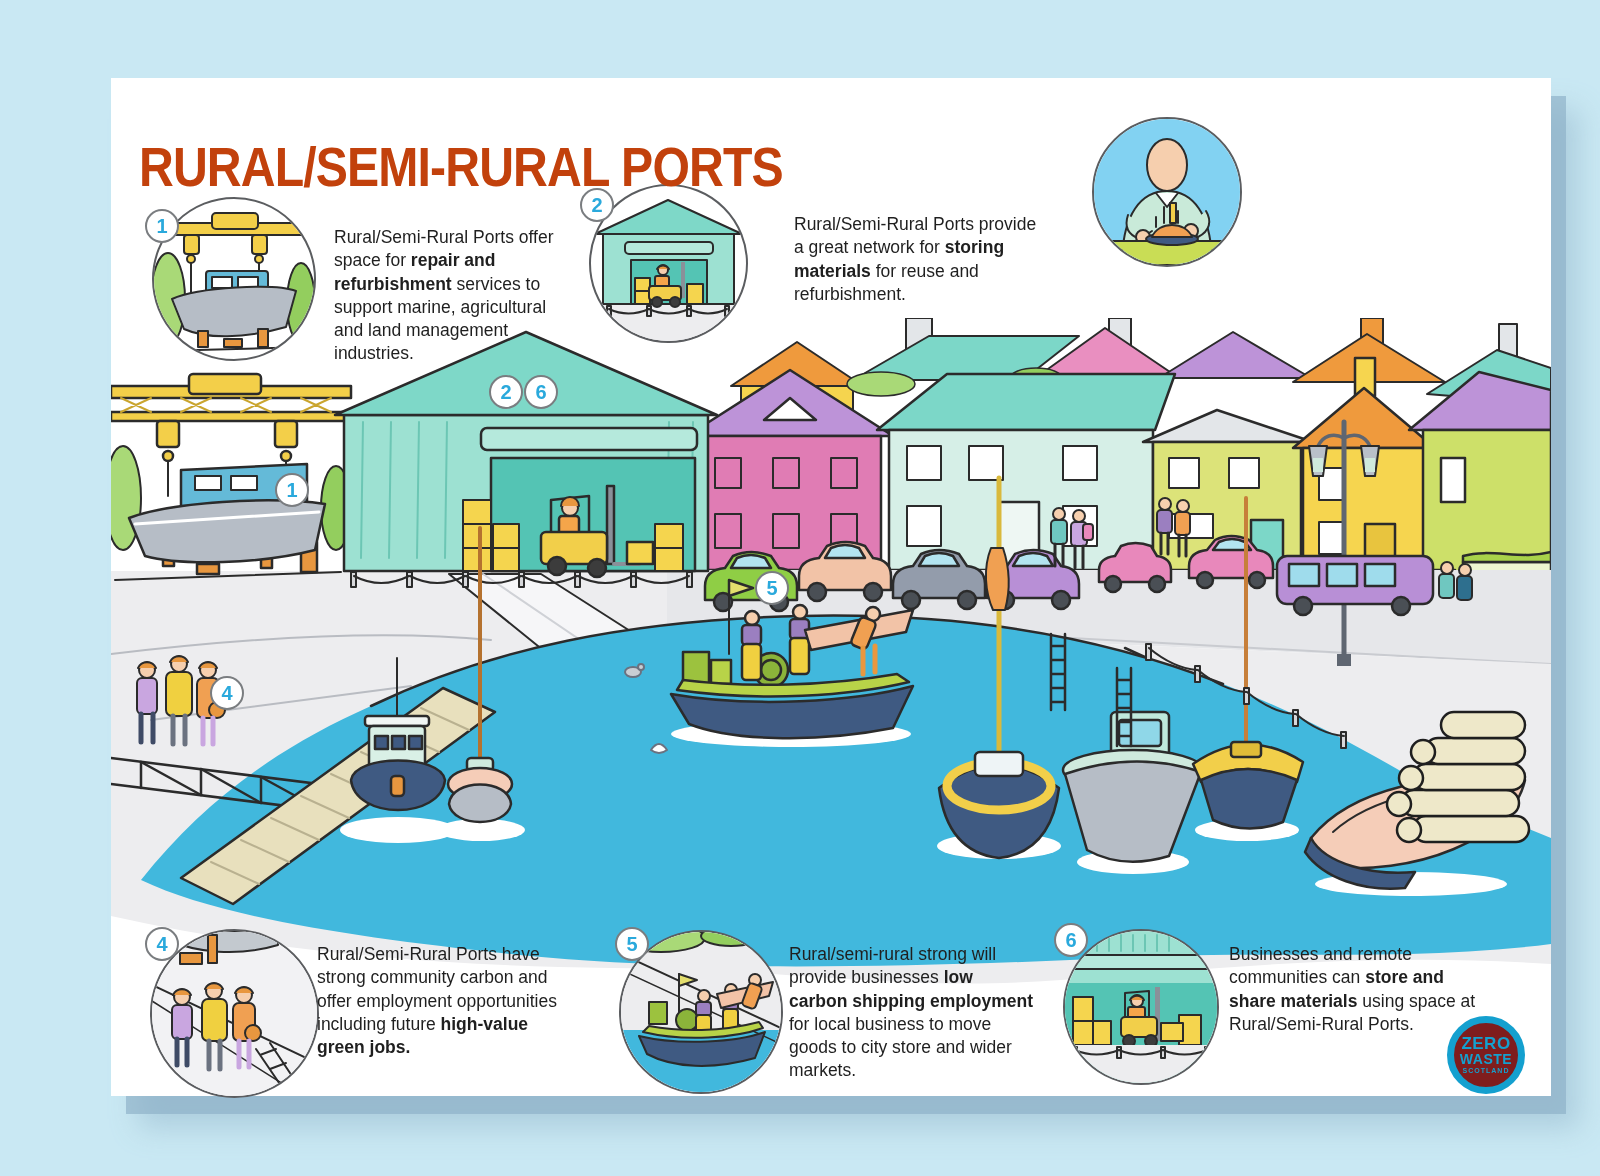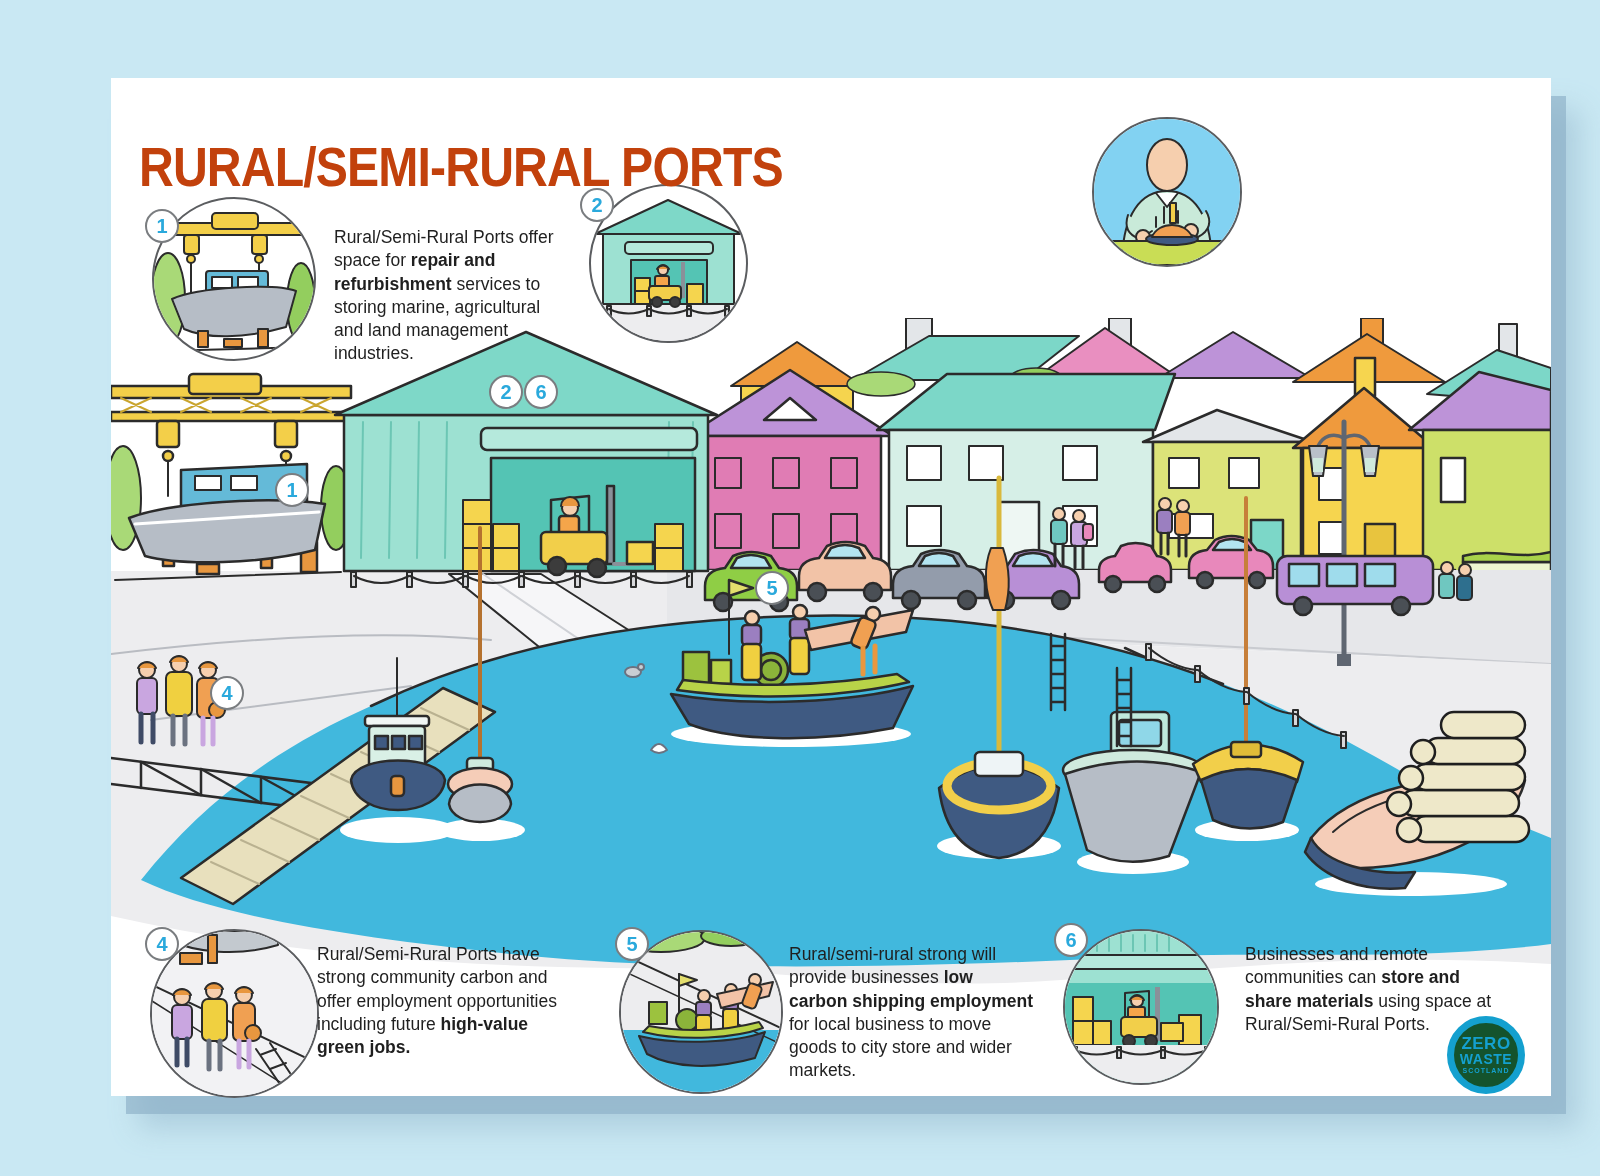--- a/index.html
+++ b/index.html
@@ -29,21 +29,21 @@
     color:#2aa9dc;font-weight:bold;font-size:20px;line-height:30px;text-align:center;
     z-index:8;
   }
   .callout-text{
     position:absolute;z-index:7;font-size:17.5px;line-height:1.33;color:#1f1f1f;
   }
   .b{font-weight:bold;}
   .scene{position:absolute;left:0;top:240px;width:1440px;height:730px;z-index:1;}
   .zws-logo{
     position:absolute;left:1336px;top:938px;width:78px;height:78px;border-radius:50%;
-    border:7px solid #14a0cf;box-sizing:border-box;z-index:9;background:#14532d;
+    border:7px solid #14a0cf;box-sizing:border-box;z-index:9;background:#7f1d1d;
     display:flex;flex-direction:column;align-items:center;justify-content:center;
     color:#14a0cf;text-align:center;
   }
   .zws-l1{font-size:17px;font-weight:800;letter-spacing:.5px;line-height:1;}
   .zws-l2{font-size:14px;font-weight:800;letter-spacing:.5px;line-height:1.05;}
   .zws-l3{font-size:7px;font-weight:700;letter-spacing:1px;line-height:1.2;}
 </style>
 </head>
 <body>
 
@@ -474,21 +474,21 @@
         <rect x="84" y="78" width="20" height="11" fill="#ffffff"></rect>
         <path d="M18,100 C44,88 122,84 142,92 L132,128 C90,140 52,140 30,130 Z" fill="#b6bdc6"></path>
         <rect x="44" y="132" width="10" height="16" fill="#e8973f"></rect>
         <rect x="104" y="130" width="10" height="18" fill="#e8973f"></rect>
         <rect x="70" y="140" width="18" height="8" fill="#e8973f"></rect>
         <path d="M4,152 L156,148" fill="none"></path>
       </g>
     </svg>
   </div>
   <div class="badge" style="left:34px;top:131px;">1</div>
-  <div class="callout-text" style="left:223px;top:148px;width:240px;"><span>Rural/Semi-Rural Ports offer space for </span><span class="b">repair and refurbishment</span><span> services to storing marine, agricultural and land management industries.</span></div>
+  <div class="callout-text" style="left:223px;top:148px;width:240px;"><span>Rural/Semi-Rural Ports offer space for </span><span class="b">repair and refurbishment</span><span> services to support marine, agricultural and land management industries.</span></div>
 
   <div class="circle" style="left:478px;top:106px;width:155px;height:155px;">
     <svg viewBox="0 0 155 155" width="155" height="155" stroke-linejoin="round" stroke-linecap="round">
       <g stroke="#2b2b2b" stroke-width="2">
         <rect x="0" y="118" width="155" height="37" fill="#ededef" stroke="none"></rect>
         <rect x="12" y="48" width="131" height="70" fill="#9de1d2"></rect>
         <polygon points="4,48 77,14 151,48" fill="#7ed8c8"></polygon>
         <rect x="34" y="56" width="88" height="12" rx="4" fill="#b5e9dc"></rect>
         <rect x="40" y="74" width="76" height="44" fill="#54c4b4"></rect>
         <rect x="44" y="92" width="15" height="13" fill="#f5d54e"></rect>
@@ -503,20 +503,21 @@
           <circle cx="84" cy="116" r="5" fill="#3c3c3c"></circle>
         <rect x="16" y="120" width="4" height="10" fill="#d7d8db"></rect>
           <rect x="56" y="120" width="4" height="10" fill="#d7d8db"></rect>
           <rect x="96" y="120" width="4" height="10" fill="#d7d8db"></rect>
           <rect x="134" y="120" width="4" height="10" fill="#d7d8db"></rect>
         <path d="M18,123 Q37,132 58,123 M58,123 Q77,132 98,123 M98,123 Q117,132 136,123" fill="none"></path>
       </g>
     </svg>
   </div>
   <div class="badge" style="left:469px;top:110px;">2</div>
+  <div class="callout-text" style="left:683px;top:135px;width:245px;"><span>Rural/Semi-Rural Ports provide a great network for </span><span class="b">storing materials</span><span> for reuse and refurbishment.</span></div>
 
   <div class="circle" style="left:981px;top:39px;width:146px;height:146px;">
     <svg viewBox="0 0 146 146" width="146" height="146" stroke-linejoin="round" stroke-linecap="round">
       <rect x="0" y="0" width="146" height="146" fill="#82d2f2"></rect>
       <g stroke="#2b2b2b" stroke-width="2">
         <path d="M28,146 C28,94 48,72 73,72 C98,72 118,94 118,146 Z" fill="#c9ead9"></path>
         <path d="M62,74 L73,88 L84,74" fill="#ffffff"></path>
         <ellipse cx="73" cy="46" rx="20" ry="26" fill="#f6cfae"></ellipse>
         <path d="M112,92 C118,102 116,112 104,118 L92,108" fill="#c9ead9"></path>
         <path d="M34,96 C30,108 34,116 46,120 L58,112" fill="#c9ead9"></path>
@@ -613,21 +614,21 @@
         <rect x="0" y="114" width="152" height="38" fill="#ededef" stroke="none"></rect>
         <rect x="8" y="116" width="4" height="11" fill="#d7d8db"></rect>
           <rect x="52" y="116" width="4" height="11" fill="#d7d8db"></rect>
           <rect x="96" y="116" width="4" height="11" fill="#d7d8db"></rect>
           <rect x="140" y="116" width="4" height="11" fill="#d7d8db"></rect>
         <path d="M10,119 Q31,128 54,119 M54,119 Q75,128 98,119 M98,119 Q119,128 142,119" fill="none"></path>
       </g>
     </svg>
   </div>
   <div class="badge" style="left:943px;top:845px;">6</div>
-  <div class="callout-text" style="left:1118px;top:865px;width:250px;margin-left:16px;"><span>Businesses and remote communities can </span><span class="b">store and share materials</span><span> using space at Rural/Semi-Rural Ports.</span></div>
+  <div class="callout-text" style="left:1118px;top:865px;width:250px;"><span>Businesses and remote communities can </span><span class="b">store and share materials</span><span> using space at Rural/Semi-Rural Ports.</span></div>
 
   <div class="zws-logo">
     <span class="zws-l1">ZERO</span>
     <span class="zws-l2">WASTE</span>
     <span class="zws-l3">SCOTLAND</span>
   </div>
 
 </div>
 
 </body></html>

